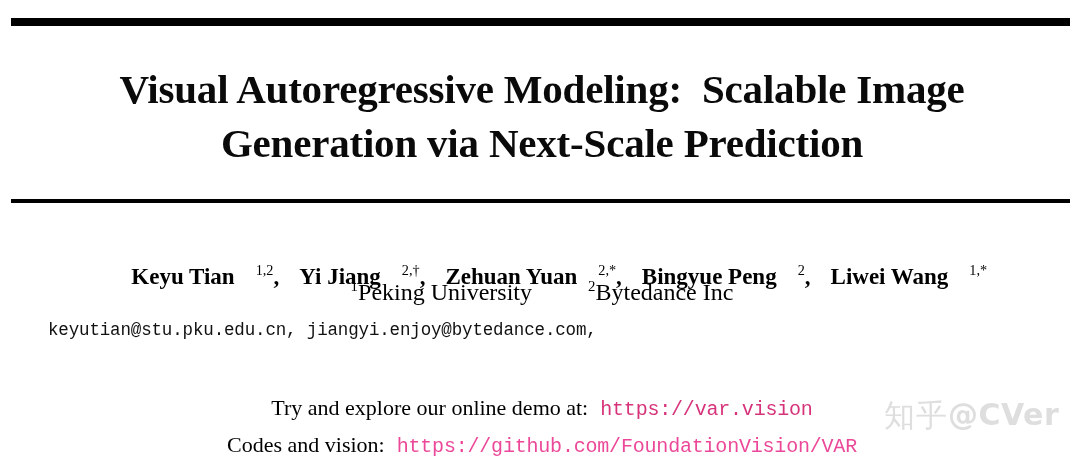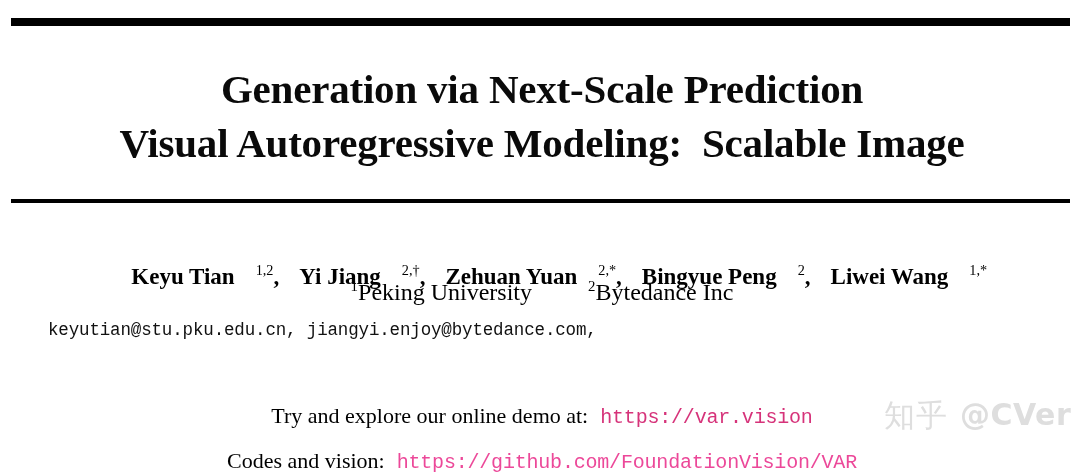--- a/index.html
+++ b/index.html
@@ -123,40 +123,38 @@
     position: absolute;
     left: 0;
     top: 390px;
     width: 1084px;
     text-align: center;
   }
   .link-line {
     font-size: 22px;
     line-height: 35px;
     white-space: pre;
-    margin-top: 8px;
   }
   .link-label {
     font-family: "Liberation Serif", "DejaVu Serif", serif;
     font-size: 22px;
   }
   .link-url {
     font-family: "Liberation Mono", "DejaVu Sans Mono", monospace;
     font-size: 20px;
     letter-spacing: -0.2px;
   }
 
   
   .watermark {
     position: absolute;
     left: 884px;
     top: 396px;
     display: flex;
     align-items: center;
-    gap: 12px;
     color: #dcdcdc;
     pointer-events: none;
     user-select: none;
   }
   .watermark-logo {
     font-family: "DejaVu Sans", sans-serif;
     font-size: 31px;
     font-weight: 500;
     line-height: 38px;
     color: #dedede;
@@ -171,22 +169,22 @@
   }
 </style>
 </head>
 <body>
 
 <div id="page" style="background: rgb(255, 255, 255);">
 
   <div class="rule-top" style="background: rgb(0, 0, 0);"></div>
 
   <div class="title-block">
+    <div class="title-line">Visual Autoregressive Modeling:  Scalable Image</div>
     <div class="title-line">Generation via Next-Scale Prediction</div>
-    <div class="title-line">Visual Autoregressive Modeling:  Scalable Image</div>
   </div>
 
   <div class="rule-under-title" style="background: rgb(0, 0, 0);"></div>
 
   <div class="authors-block">
     <div class="authors-line">
       <span><span class="author-name">Keyu Tian</span><sup>1,2</sup><span class="author-sep">,</span></span><span class="affil-gap" style="width:20px"></span><span><span class="author-name">Yi Jiang</span><sup>2,†</sup><span class="author-sep">,</span></span><span class="affil-gap" style="width:20px"></span><span><span class="author-name">Zehuan Yuan</span><sup>2,*</sup><span class="author-sep">,</span></span><span class="affil-gap" style="width:20px"></span><span><span class="author-name">Bingyue Peng</span><sup>2</sup><span class="author-sep">,</span></span><span class="affil-gap" style="width:20px"></span><span><span class="author-name">Liwei Wang</span><sup>1,*</sup></span>
     </div>
   </div>
 

